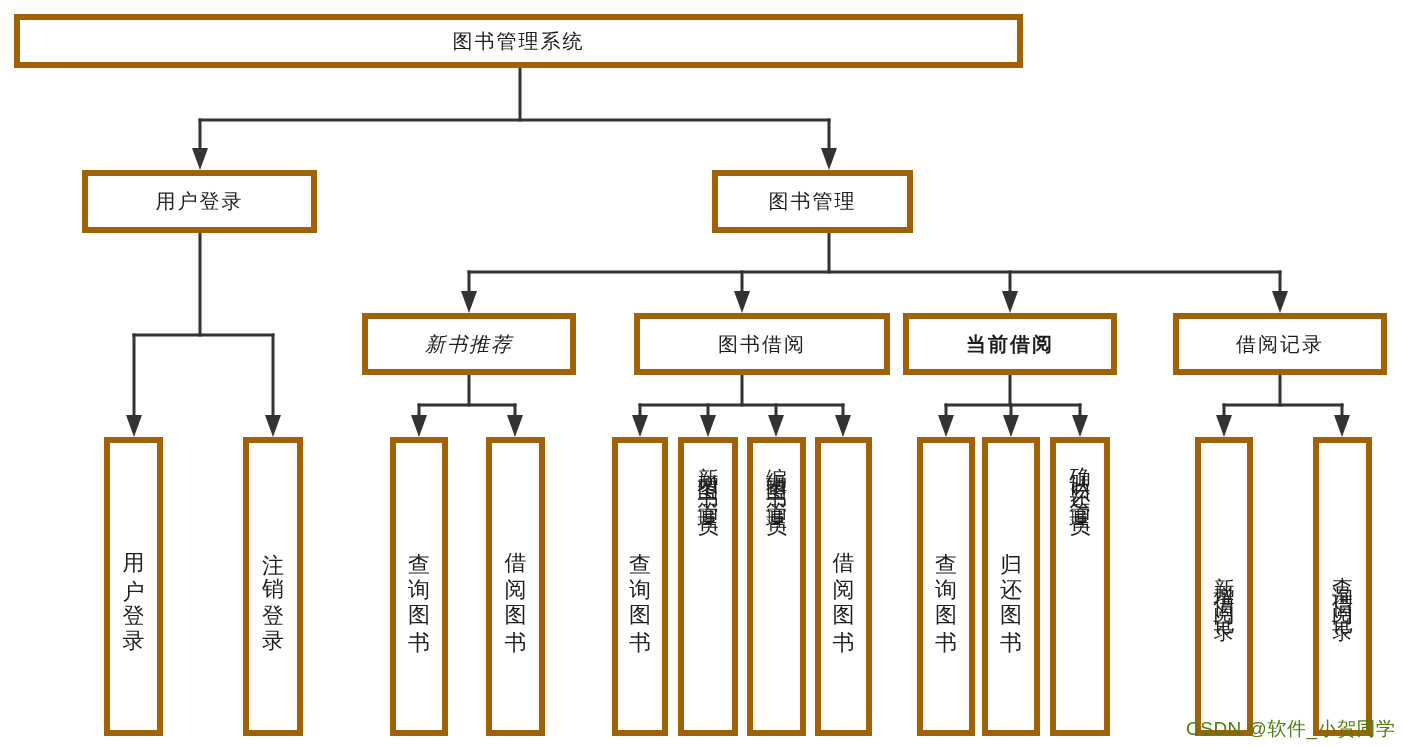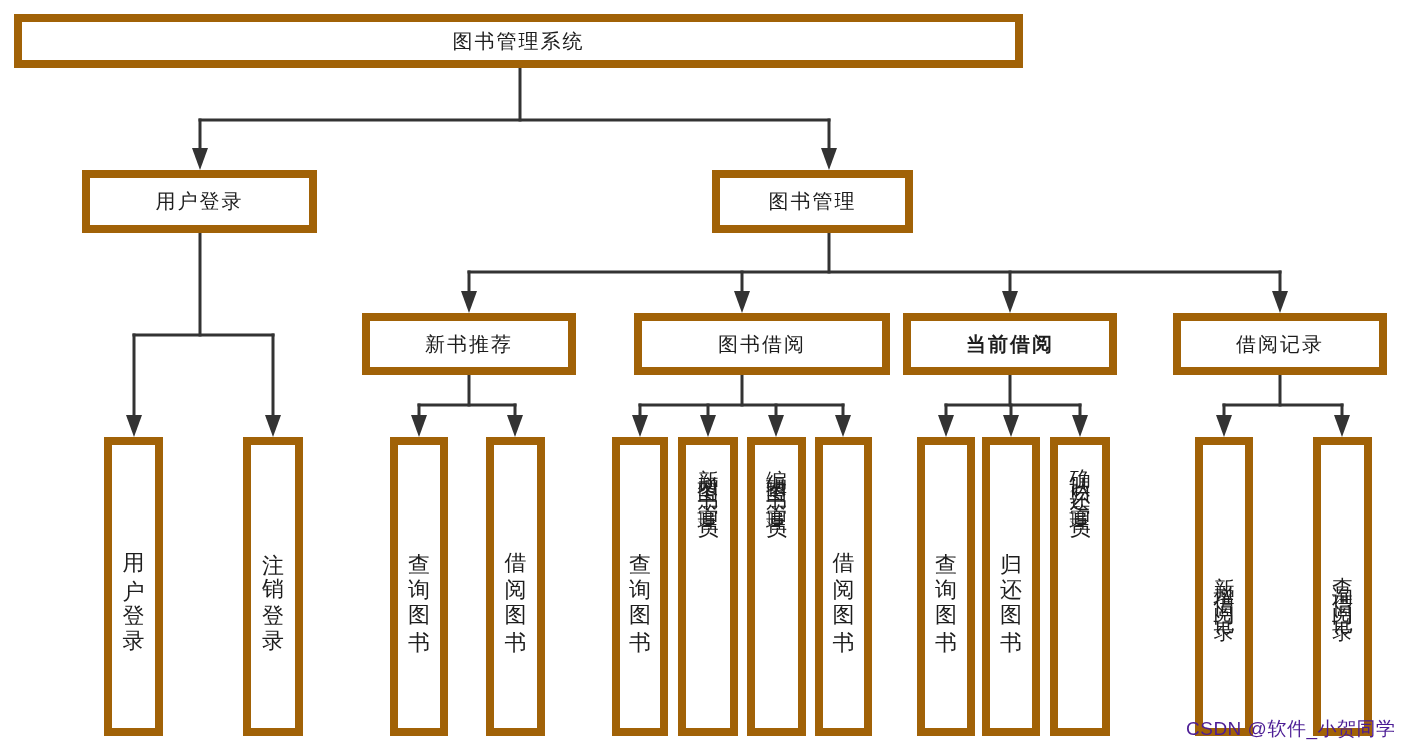--- a/index.html
+++ b/index.html
@@ -13,38 +13,38 @@
   }
   #connectors {
     position: absolute;
     left: 0; top: 0;
     width: 1405px; height: 747px;
     z-index: 0;
   }
   .node {
     position: absolute;
     box-sizing: border-box;
-    border: 8px solid #a16207;
+    border: 6px solid #a16207;
     background: #ffffff;
     display: flex;
     align-items: center;
     justify-content: center;
     color: #1d1d1d;
     z-index: 1;
   }
   .hlabel {
     font-size: 20px;
     letter-spacing: 2px;
     white-space: nowrap;
   }
   .root-box   { left: 14px;  top: 14px;  width: 1009px; height: 54px; }
   .l2a        { left: 82px;  top: 170px; width: 235px;  height: 63px; }
   .l2b        { left: 712px; top: 170px; width: 201px;  height: 63px; }
   .l3         { top: 313px; height: 62px; }
-  .l3a        { left: 362px;  width: 214px; }
+  .l3a        { left: 362px;  width: 214px; font-style: italic; }
   .l3b        { left: 634px;  width: 256px; }
   .l3c        { left: 903px;  width: 214px; font-weight: bold; }
   .l3d        { left: 1173px; width: 214px; }
   .leaf       { top: 437px; height: 299px; }
   .leaf.top-align { align-items: flex-start; }
   .vtext {
     writing-mode: vertical-rl;
     text-orientation: mixed;
     color: #1d1d1d;
     white-space: nowrap;
@@ -63,21 +63,21 @@
   .lf9  { left: 917px;  width: 58px; }
   .lf10 { left: 982px;  width: 58px; }
   .lf11 { left: 1050px; width: 60px; }
   .lf12 { left: 1195px; width: 58px; }
   .lf13 { left: 1313px; width: 59px; }
   .watermark {
     position: absolute;
     left: 1186px;
     top: 716px;
     font-size: 19px;
-    color: #4c1d95;
+    color: #4d7c0f;
     letter-spacing: 0.5px;
     white-space: nowrap;
     z-index: 2;
   }
 </style>
 </head>
 <body>
 
 <div id="stage">
 

